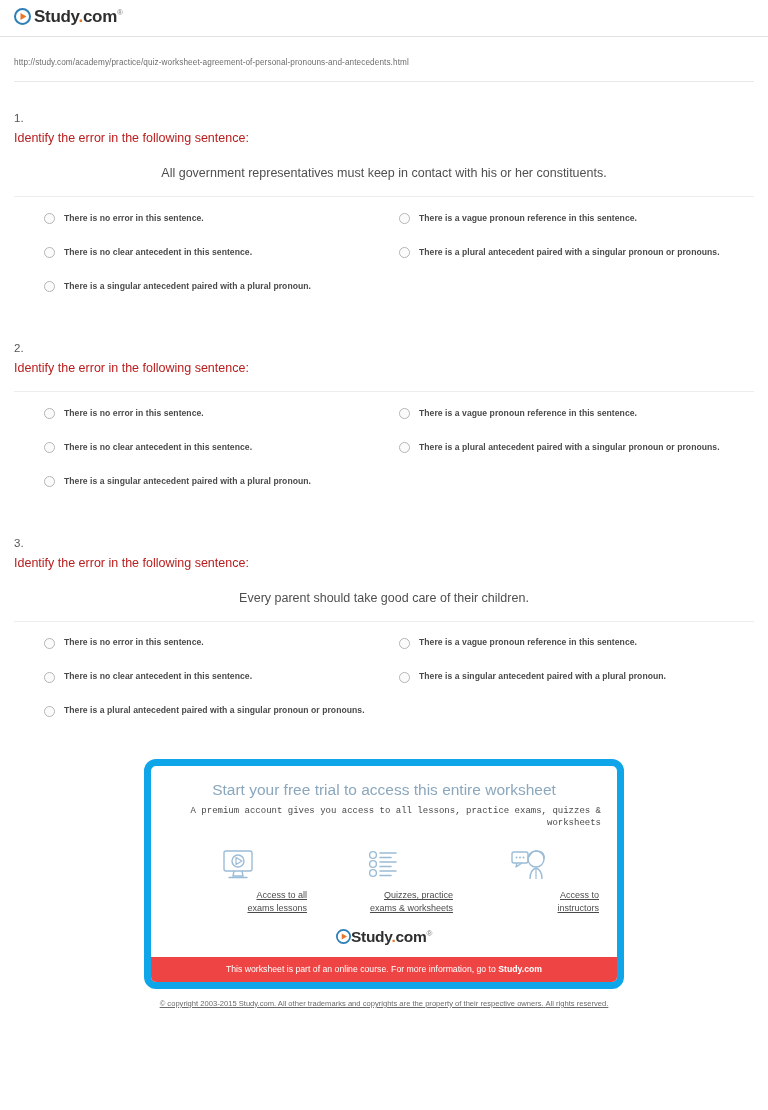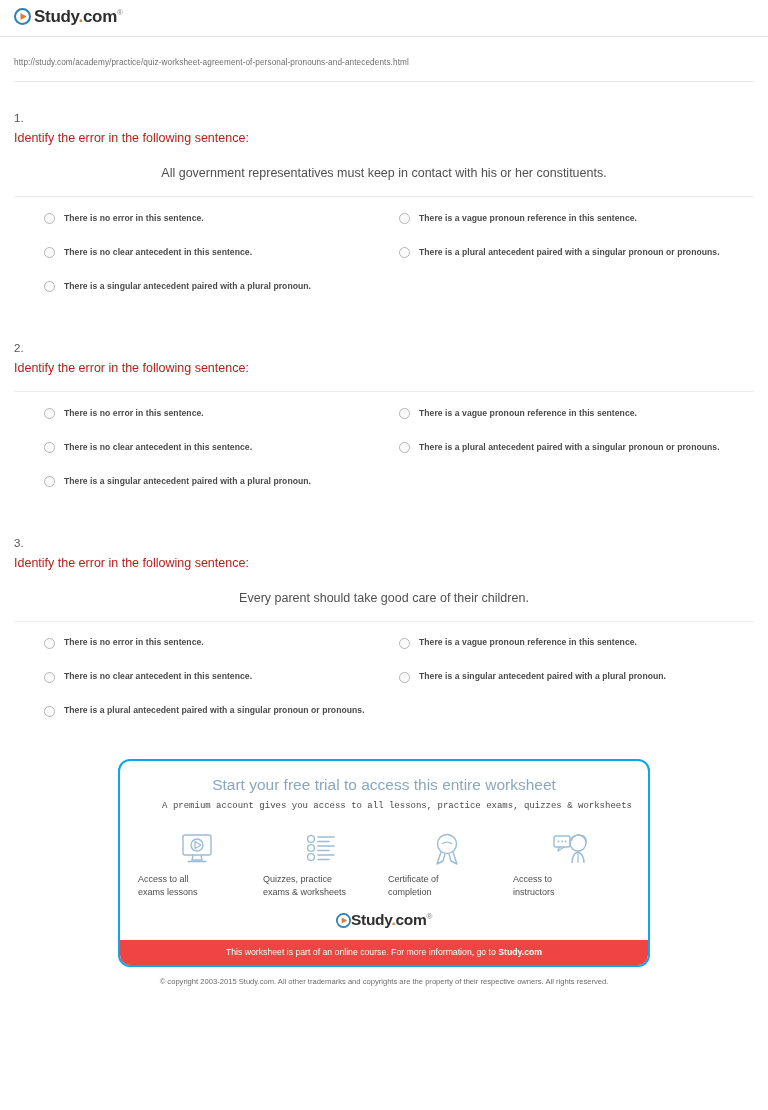--- a/index.html
+++ b/index.html
@@ -145,22 +145,22 @@
     letter-spacing: 0.05px;
   }
 
   
   .promo-wrap {
     display: flex;
     justify-content: center;
     margin-top: 22px;
   }
   .promo-card {
-    width: 532px;
-    border: 2px solid #0ea5e9;
+    width: 480px;
+    border: 7px solid #0ea5e9;
     border-radius: 12px;
     background: #ffffff;
     overflow: hidden;
     box-sizing: border-box;
   }
   .promo-head {
     text-align: center;
     color: #8aa7bd;
     font-size: 15.5px;
     padding: 15px 10px 0 10px;
@@ -174,21 +174,22 @@
     line-height: 1.3;
     font-family: Liberation Mono, monospace;
   }
 
   .features {
     display: flex;
     padding: 16px 14px 6px 14px;
   }
   .feature {
     flex: 1 1 25%;
-    text-align: left;
+    text-align: right;
+    text-decoration: underline;
   }
   .feature-icon {
     height: 40px;
     display: flex;
     align-items: center;
     justify-content: center;
   }
   .feature-icon svg { display: block; }
   .feature-label {
     font-size: 9px;
@@ -217,20 +218,21 @@
   }
   .promo-footer b { font-weight: bold; }
 
   .copyright {
     text-align: center;
     font-size: 7.6px;
     color: #6b6b6b;
     line-height: 1.45;
     margin-top: 9px;
     padding: 0 60px;
+    text-decoration: underline;
   }
 </style>
 </head>
 <body>
 
 <div class="brand-bar">
   <div class="logo">
     <svg class="logo-mark" viewBox="0 0 34 34">
       <circle cx="17" cy="17" r="15" fill="none" stroke="#2c7fb8" stroke-width="4"></circle>
       <polygon points="13,10 25,17 13,24" fill="#e8762c"></polygon>
@@ -372,34 +374,20 @@
             <line x1="13" y1="22" x2="29" y2="22" stroke="#9bbcd6" stroke-width="1.6" stroke-linecap="round"></line>
             <line x1="13" y1="26.5" x2="24" y2="26.5" stroke="#9bbcd6" stroke-width="1.6" stroke-linecap="round"></line>
           </svg>
         </div>
         <div class="feature-label">
           <span>Quizzes, practice</span><br>
           <span>exams &amp; worksheets</span>
         </div>
       </div>
 
-      <div class="feature">
-        <div class="feature-icon">
-          <svg width="32" height="34" viewBox="0 0 32 34">
-            <circle cx="16" cy="12" r="9.5" fill="none" stroke="#9bbcd6" stroke-width="1.4"></circle>
-            <path d="M11 12 q5 -4 10 0" fill="none" stroke="#9bbcd6" stroke-width="1.2"></path>
-            <path d="M10 20 L6 32 L12 29 L14 22" fill="none" stroke="#9bbcd6" stroke-width="1.4" stroke-linejoin="round"></path>
-            <path d="M22 20 L26 32 L20 29 L18 22" fill="none" stroke="#9bbcd6" stroke-width="1.4" stroke-linejoin="round"></path>
-          </svg>
-        </div>
-        <div class="feature-label">
-          <span>Certificate of</span><br>
-          <span>completion</span>
-        </div>
-      </div>
 
       <div class="feature">
         <div class="feature-icon">
           <svg width="40" height="34" viewBox="0 0 40 34">
             <rect x="2" y="4" width="16" height="11" rx="2" fill="none" stroke="#9bbcd6" stroke-width="1.4"></rect>
             <path d="M7 15 L6 19 L12 15" fill="none" stroke="#9bbcd6" stroke-width="1.4" stroke-linejoin="round"></path>
             <circle cx="6.5" cy="9.5" r="1" fill="#9bbcd6"></circle>
             <circle cx="10" cy="9.5" r="1" fill="#9bbcd6"></circle>
             <circle cx="13.5" cy="9.5" r="1" fill="#9bbcd6"></circle>
             <circle cx="26" cy="11" r="8" fill="none" stroke="#9bbcd6" stroke-width="1.4"></circle>

